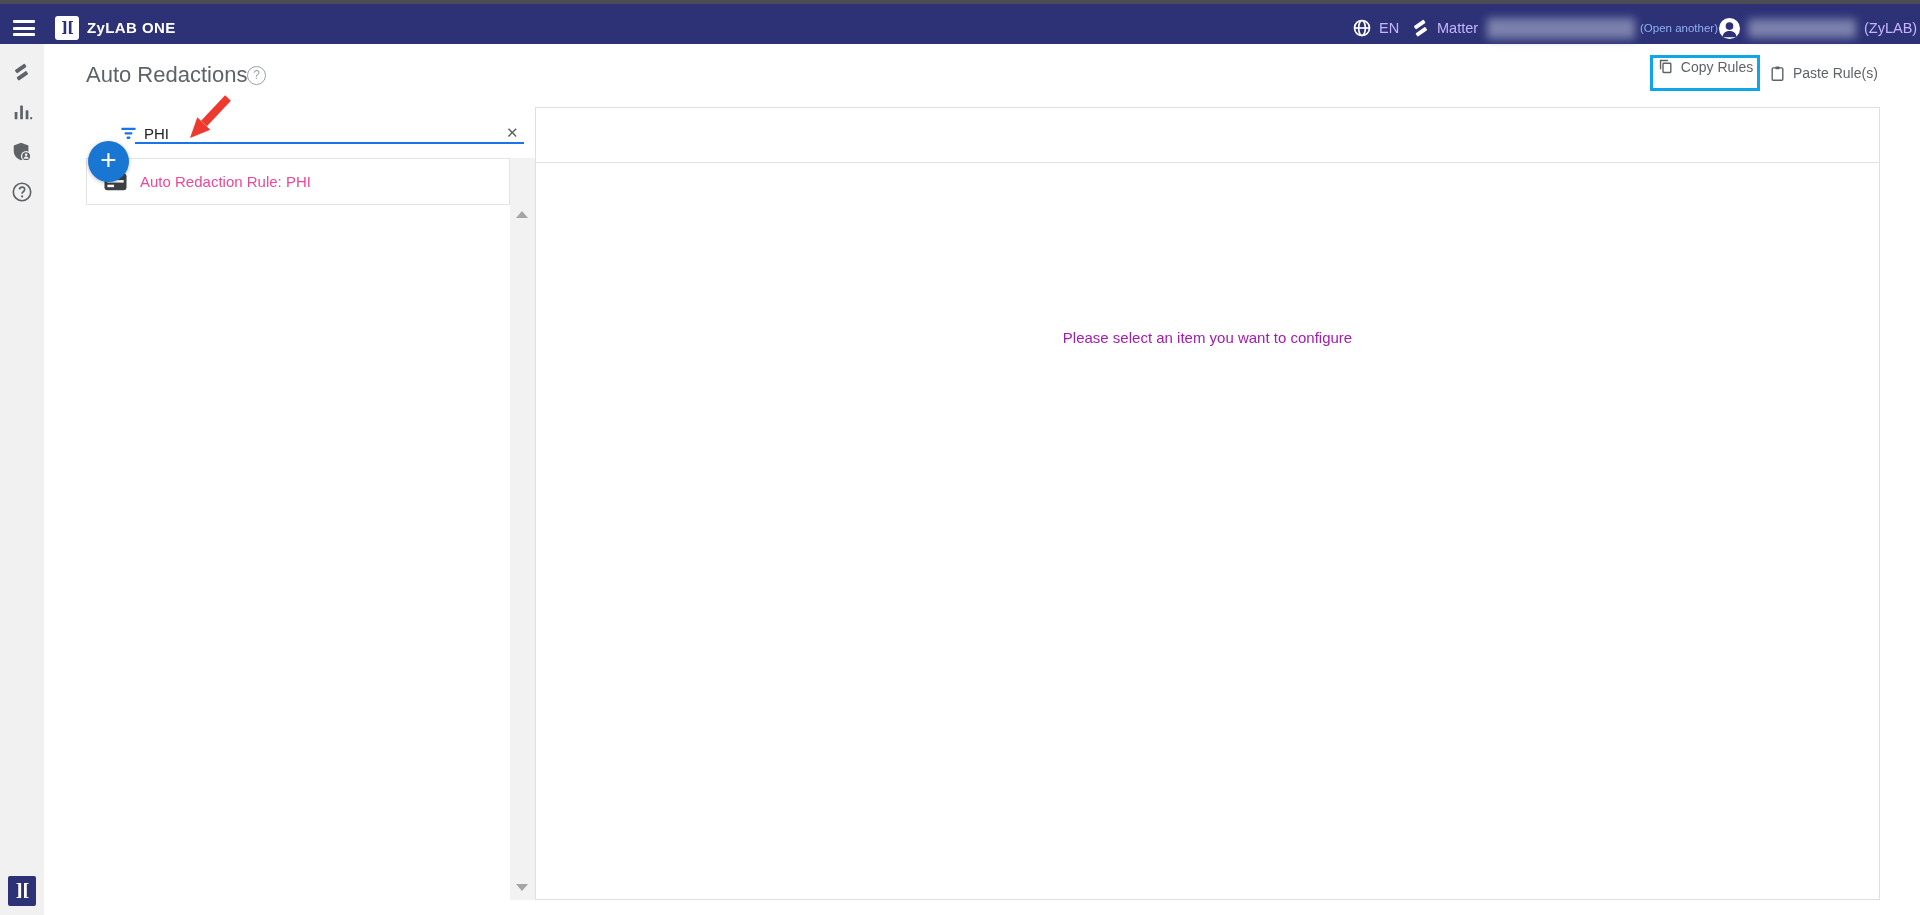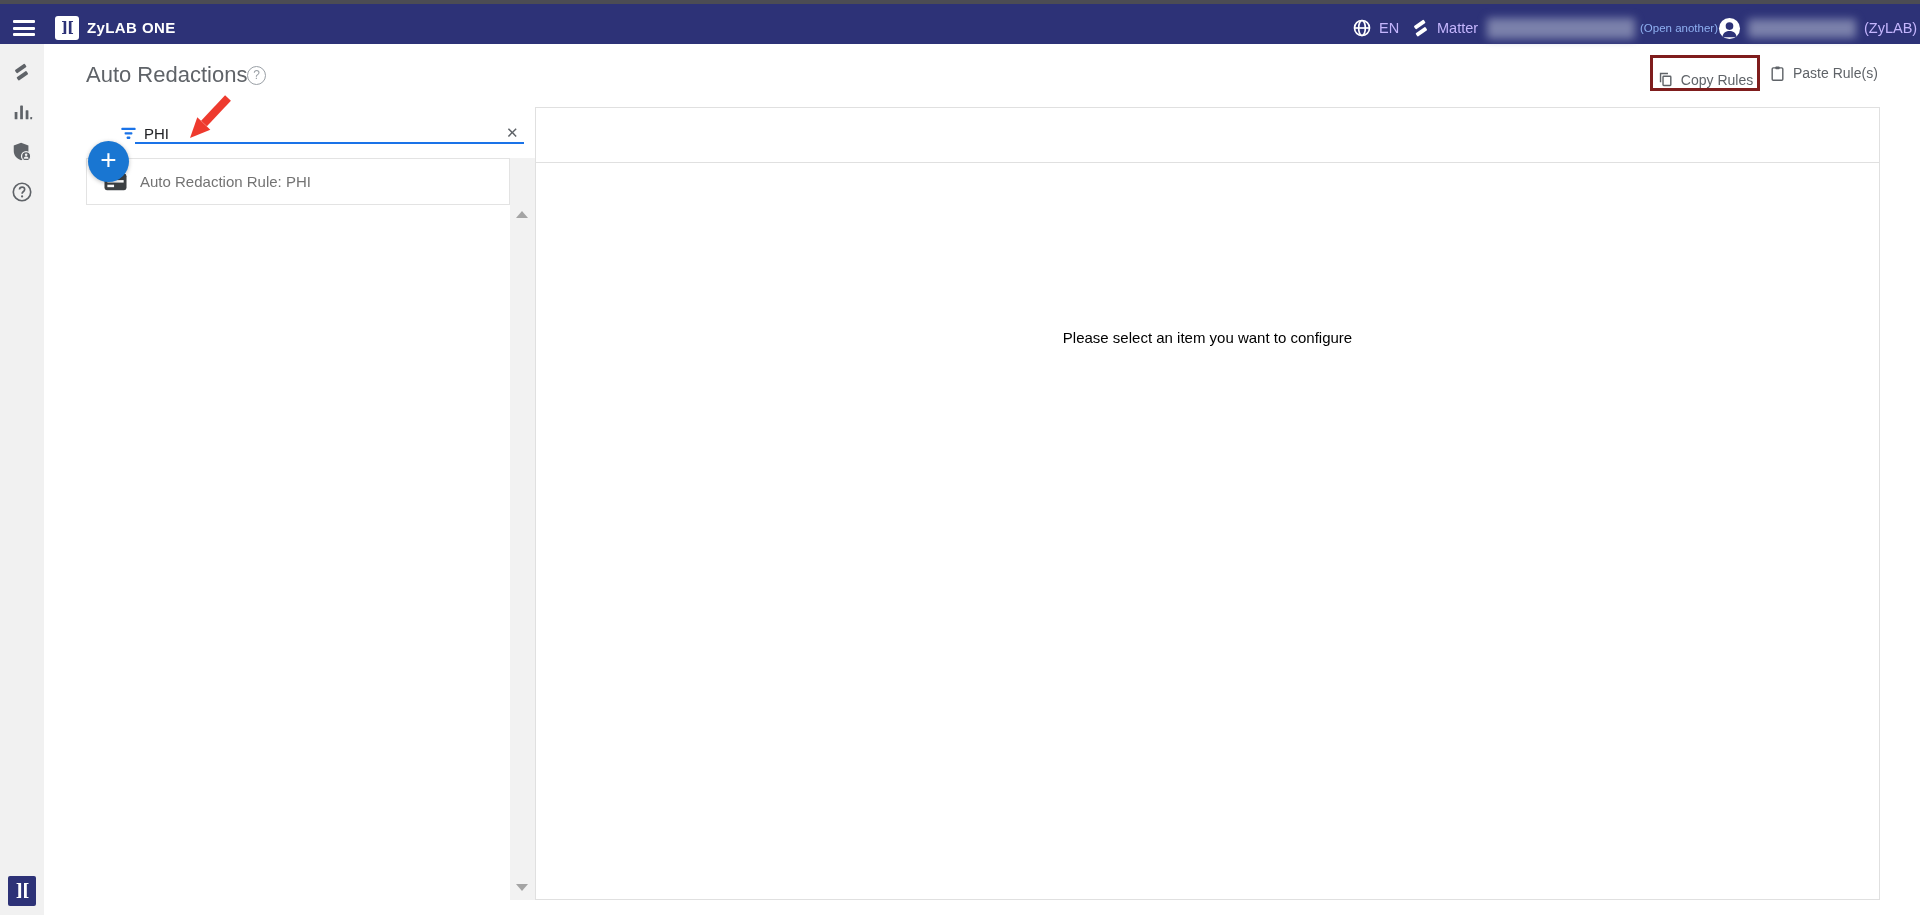--- a/index.html
+++ b/index.html
@@ -29,21 +29,21 @@
   .sidebar { position:absolute; left:0; top:44px; width:44px; height:871px; background:#f1f1f1; }
   .side-ic { position:absolute; left:11px; width:22px; height:22px; color:#5f6368; cursor:pointer; }
   .bottom-logo { position:absolute; left:8px; top:832px; width:28px; height:30px; background:#2d3277; border-radius:2px;
     color:#fff; font-family:"DejaVu Serif", serif; font-weight:bold; font-size:16px; text-align:center; line-height:29px; letter-spacing:-1px; }
 
   
   .page-title { position:absolute; left:86px; top:62px; font-size:22px; color:#5f6368; }
   .help-badge { position:absolute; left:247px; top:66px; width:19px; height:19px; border:1.5px solid #9aa0a6; border-radius:50%;
     color:#9aa0a6; font-size:12px; text-align:center; line-height:16px; cursor:pointer; }
 
-  .red-annot-box { position:absolute; left:1650px; top:55px; width:110px; height:36px; border:3px solid #7f1d1d; display:flex; align-items:flex-end; justify-content:center; }
+  .red-annot-box { position:absolute; left:1650px; top:55px; width:110px; height:36px; border:3px solid #0ea5e9; display:flex; align-items:flex-start; justify-content:center; }
   .tool-btn { display:flex; align-items:center; gap:7px; color:#5f6368; font-size:14px; cursor:pointer; white-space:nowrap; }
   .paste-wrap { position:absolute; left:1769px; top:55px; height:36px; display:flex; align-items:center; }
   .tool-btn svg { flex:0 0 auto; }
 
   
   .filter-ic { position:absolute; left:120px; top:126px; width:17px; height:15px; color:#1a73e8; }
   .filter-input { position:absolute; left:144px; top:123px; width:350px; height:21px; border:none; outline:none; background:transparent;
     font-family:"Liberation Sans", sans-serif; font-size:15px; color:#202124; }
   .clear-x { position:absolute; left:506px; top:124px; font-size:15px; color:#5f6368; cursor:pointer; }
   .filter-underline { position:absolute; left:135px; top:142px; width:389px; height:2px; background:#1a73e8; }
@@ -54,31 +54,31 @@
     box-shadow:0 1px 4px rgba(0,0,0,.25); }
 
   
   .annot-arrow { position:absolute; left:150px; top:92px; width:100px; height:55px; z-index:7; pointer-events:none; }
 
   
   .rules-panel { position:absolute; left:86px; top:158px; width:424px; background:#fff; border:1px solid #e3e3e3; border-bottom:none; z-index:2; }
   .group-header { height:43px; line-height:43px; padding-left:52px; font-size:15px; font-weight:bold; color:#1c1c1c; border-bottom:1px solid #e3e3e3; }
   .rule-item { height:46px; display:flex; align-items:center; border-bottom:1px solid #e3e3e3; cursor:pointer; }
   .rule-item .ric { margin-left:17px; width:23px; height:18px; flex:0 0 auto; }
-  .rule-item .rlabel { margin-left:13px; font-size:15px; color:#737373; }
+  .rule-item .rlabel { margin-left:13px; font-size:15px; color:#ec4899; }
 
   
   .scroll-strip { position:absolute; left:510px; top:158px; width:25px; height:742px; background:#f2f2f2; z-index:1; }
   .tri-up { position:absolute; left:6px; top:53px; width:0; height:0; border-left:6.5px solid transparent; border-right:6.5px solid transparent; border-bottom:7px solid #a4a4a4; cursor:pointer; }
   .tri-down { position:absolute; left:6px; bottom:9px; width:0; height:0; border-left:6.5px solid transparent; border-right:6.5px solid transparent; border-top:7px solid #a4a4a4; cursor:pointer; }
 
   
   .main-panel { position:absolute; left:535px; top:107px; width:1345px; height:793px; border:1px solid #e0e0e0; background:#fff; }
   .main-head { height:55px; border-bottom:1px solid #e0e0e0; }
-  .empty-msg { position:absolute; left:0; top:221px; width:100%; text-align:center; font-size:15px; color:#000000; }
+  .empty-msg { position:absolute; left:0; top:221px; width:100%; text-align:center; font-size:15px; color:#a21caf; }
 </style>
 </head>
 <body>
 
 <div id="root">
 
   <div class="top-strip"></div>
 
   <div class="navbar">
     <div class="hamburger">

